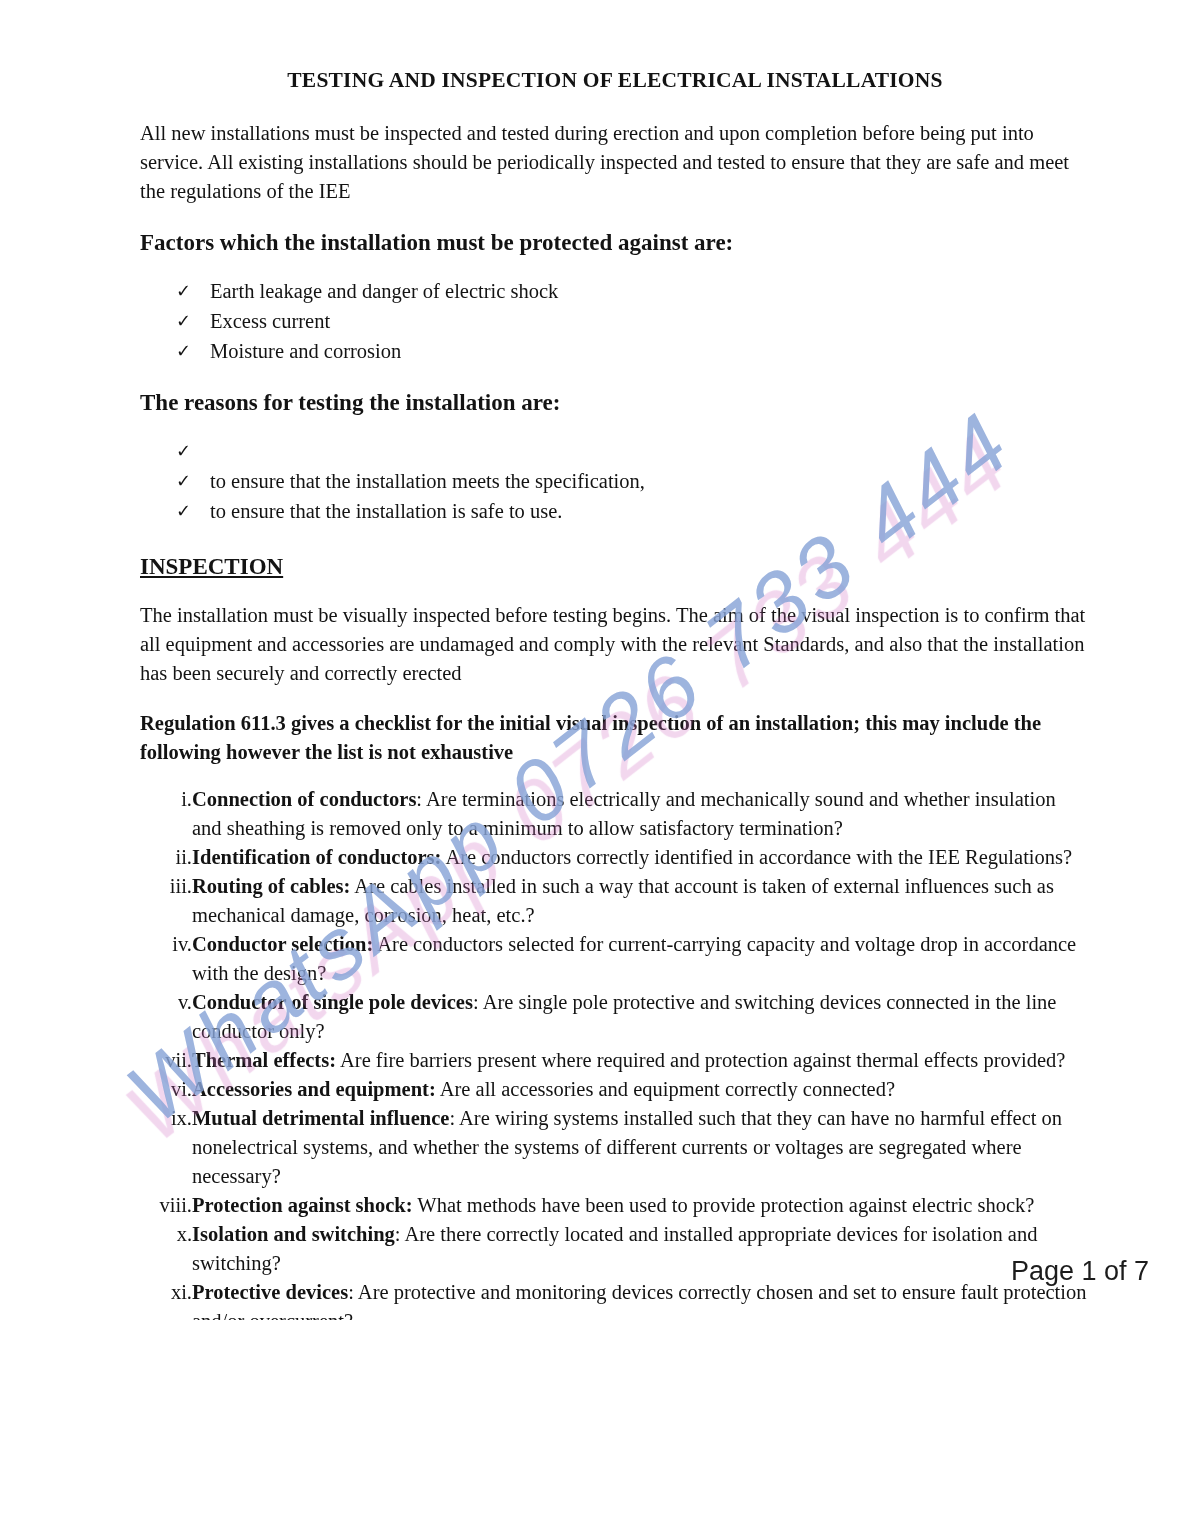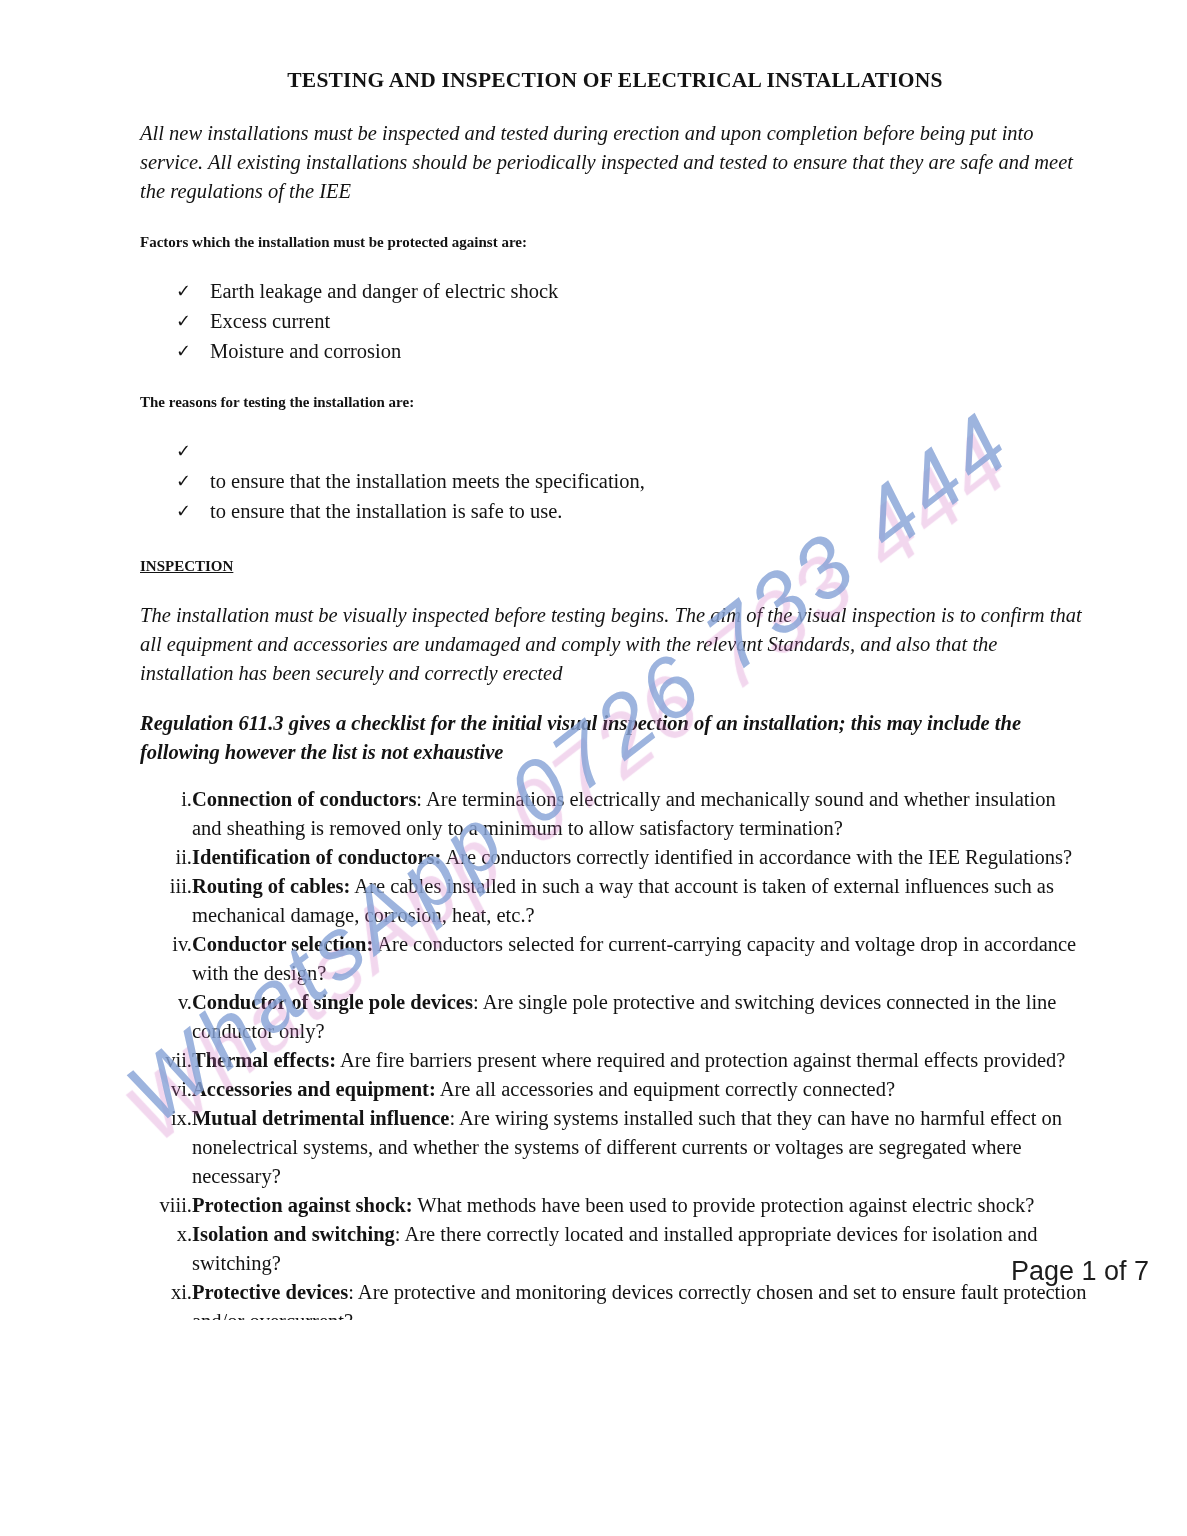--- a/index.html
+++ b/index.html
@@ -22,24 +22,23 @@
   }
   .doc-title {
     font-size: 21.5px;
     font-weight: bold;
     text-align: center;
     margin: 0 0 24px 0;
     letter-spacing: 0.2px;
   }
   .para {
     margin: 0 0 21px 0;
-    font-style: italic;
   }
   .section-heading {
-    font-size: 15px;
+    font-size: 23px;
     font-weight: bold;
     margin: 22px 0 19px 0;
   }
   .center-heading {
     text-align: left;
     margin: 26px 0 20px 0;
     font-family: Liberation Serif, serif;
   }
   .underlined {
     text-decoration: underline;

